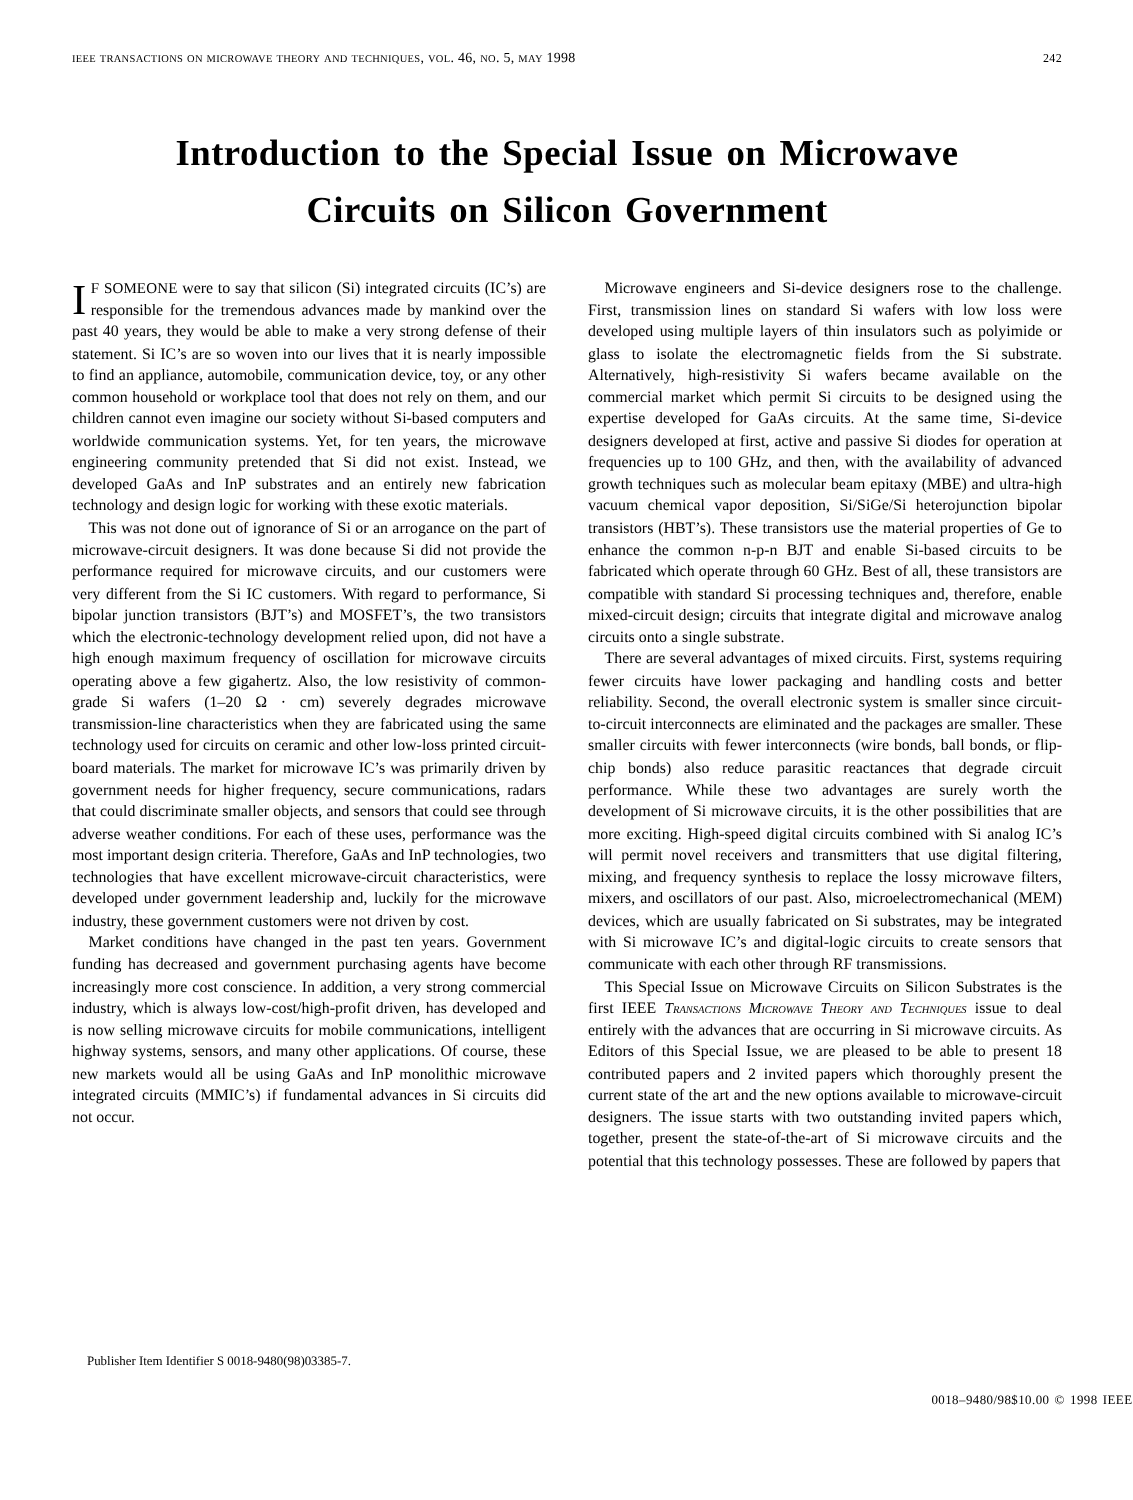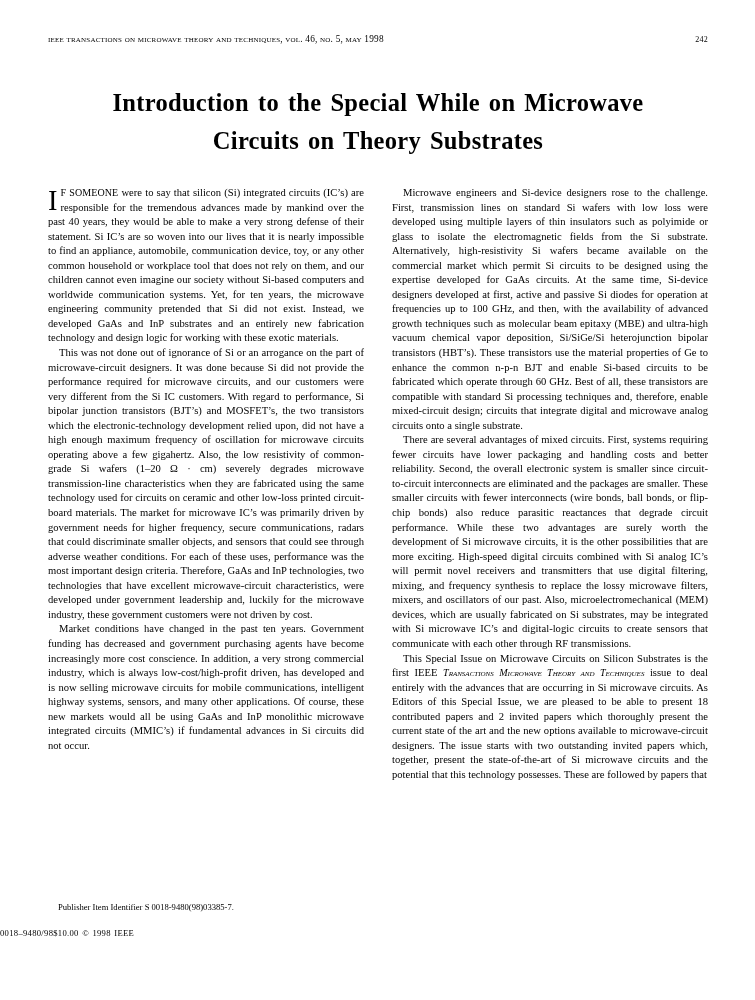--- a/index.html
+++ b/index.html
@@ -115,39 +115,39 @@
     font-size: 8.6px;
     line-height: 11px;
     text-indent: 10px;
   }
   
   .page-footer {
     position: absolute;
     left: 0;
     top: 928px;
     width: 755px;
-    text-align: left;
+    text-align: right;
     font-size: 8.6px;
     letter-spacing: 0.3px;
     word-spacing: 1px;
   }
 </style>
 </head>
 <body>
 
 <div class="page">
 
   <div class="runhead">
     <span class="runhead-left">IEEE TRANSACTIONS ON MICROWAVE THEORY AND TECHNIQUES, VOL. 46, NO. 5, MAY 1998</span>
     <span class="runhead-right">242</span>
   </div>
 
   <h1 class="title">
-    <span class="title-line">Introduction to the Special While on Microwave</span>
-    <span class="title-line">Circuits on Theory Substrates</span>
+    <span class="title-line">Introduction to the Special Issue on Microwave</span>
+    <span class="title-line">Circuits on Silicon Government</span>
   </h1>
 
   <div class="columns">
 
     <div class="col">
       <p class="dropcap-para"><span class="dropcap">I</span><span class="sc scbig">F SOMEONE</span><span> were to say that silicon (Si) integrated circuits (IC’s) are responsible for the tremendous advances made by mankind over the past 40 years, they would be able to make a very strong defense of their statement. Si IC’s are so woven into our lives that it is nearly impossible to find an appliance, automobile, communication device, toy, or any other common household or workplace tool that does not rely on them, and our children cannot even imagine our society without Si-based computers and worldwide communication systems. Yet, for ten years, the microwave engineering community pretended that Si did not exist. Instead, we developed GaAs and InP substrates and an entirely new fabrication technology and design logic for working with these exotic materials.</span></p>
       <p>This was not done out of ignorance of Si or an arrogance on the part of microwave-circuit designers. It was done because Si did not provide the performance required for microwave circuits, and our customers were very different from the Si IC customers. With regard to performance, Si bipolar junction transistors (BJT’s) and MOSFET’s, the two transistors which the electronic-technology development relied upon, did not have a high enough maximum frequency of oscillation for microwave circuits operating above a few gigahertz. Also, the low resistivity of common-grade Si wafers (1–20 Ω · cm) severely degrades microwave transmission-line characteristics when they are fabricated using the same technology used for circuits on ceramic and other low-loss printed circuit-board materials. The market for microwave IC’s was primarily driven by government needs for higher frequency, secure communications, radars that could discriminate smaller objects, and sensors that could see through adverse weather conditions. For each of these uses, performance was the most important design criteria. Therefore, GaAs and InP technologies, two technologies that have excellent microwave-circuit characteristics, were developed under government leadership and, luckily for the microwave industry, these government customers were not driven by cost.</p>
       <p>Market conditions have changed in the past ten years. Government funding has decreased and government purchasing agents have become increasingly more cost conscience. In addition, a very strong commercial industry, which is always low-cost/high-profit driven, has developed and is now selling microwave circuits for mobile communications, intelligent highway systems, sensors, and many other applications. Of course, these new markets would all be using GaAs and InP monolithic microwave integrated circuits (MMIC’s) if fundamental advances in Si circuits did not occur.</p>
     </div>
 

